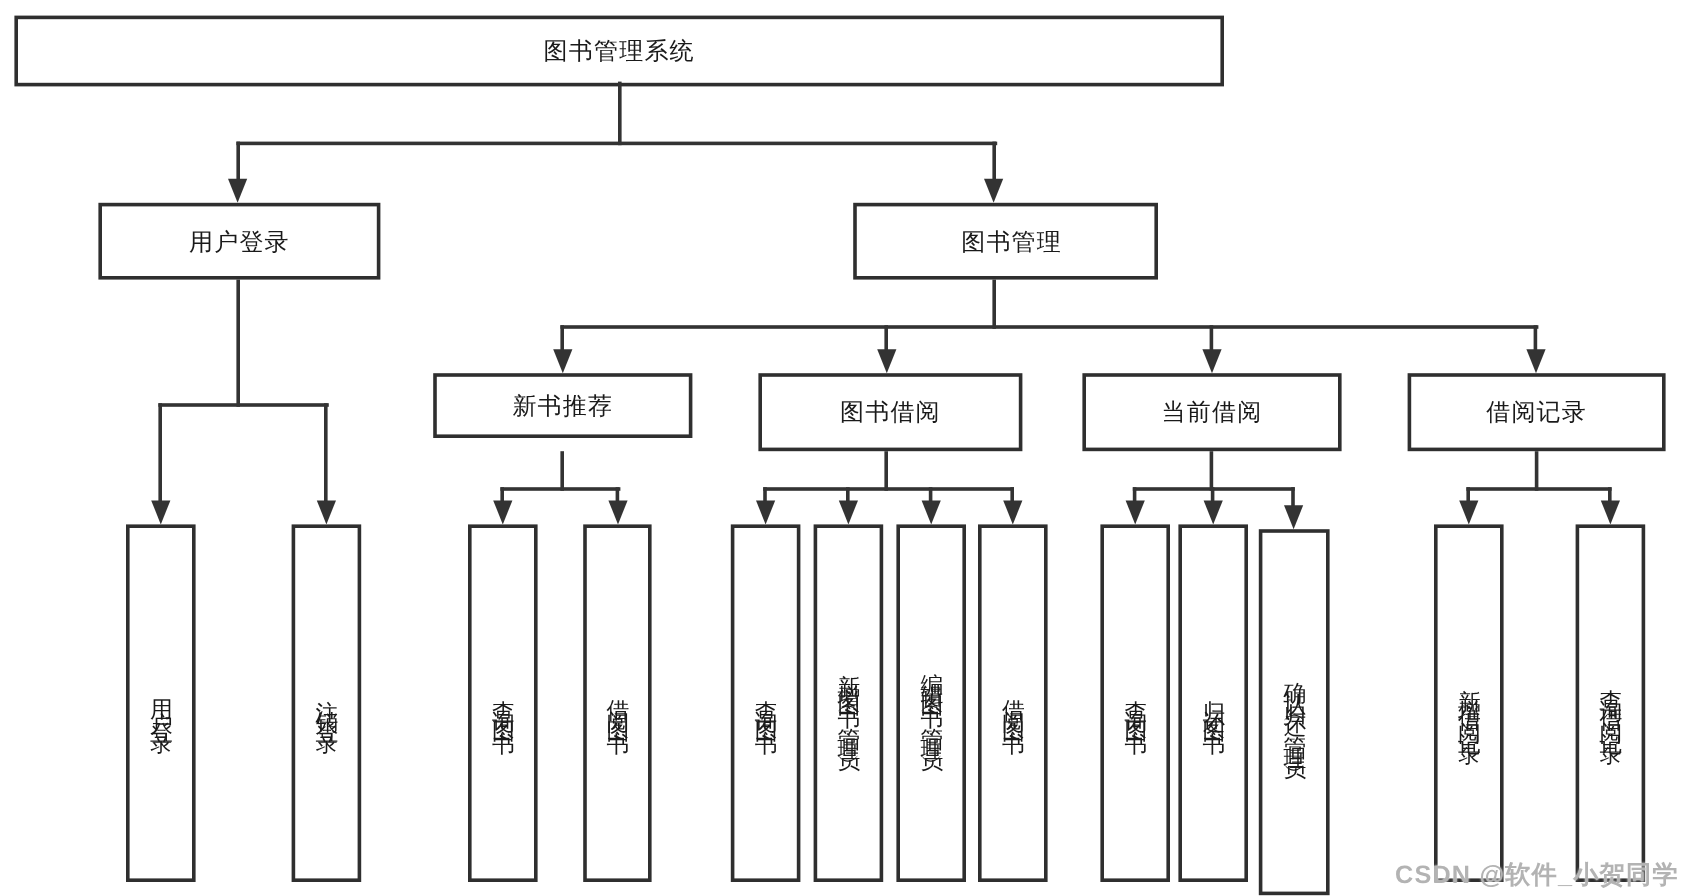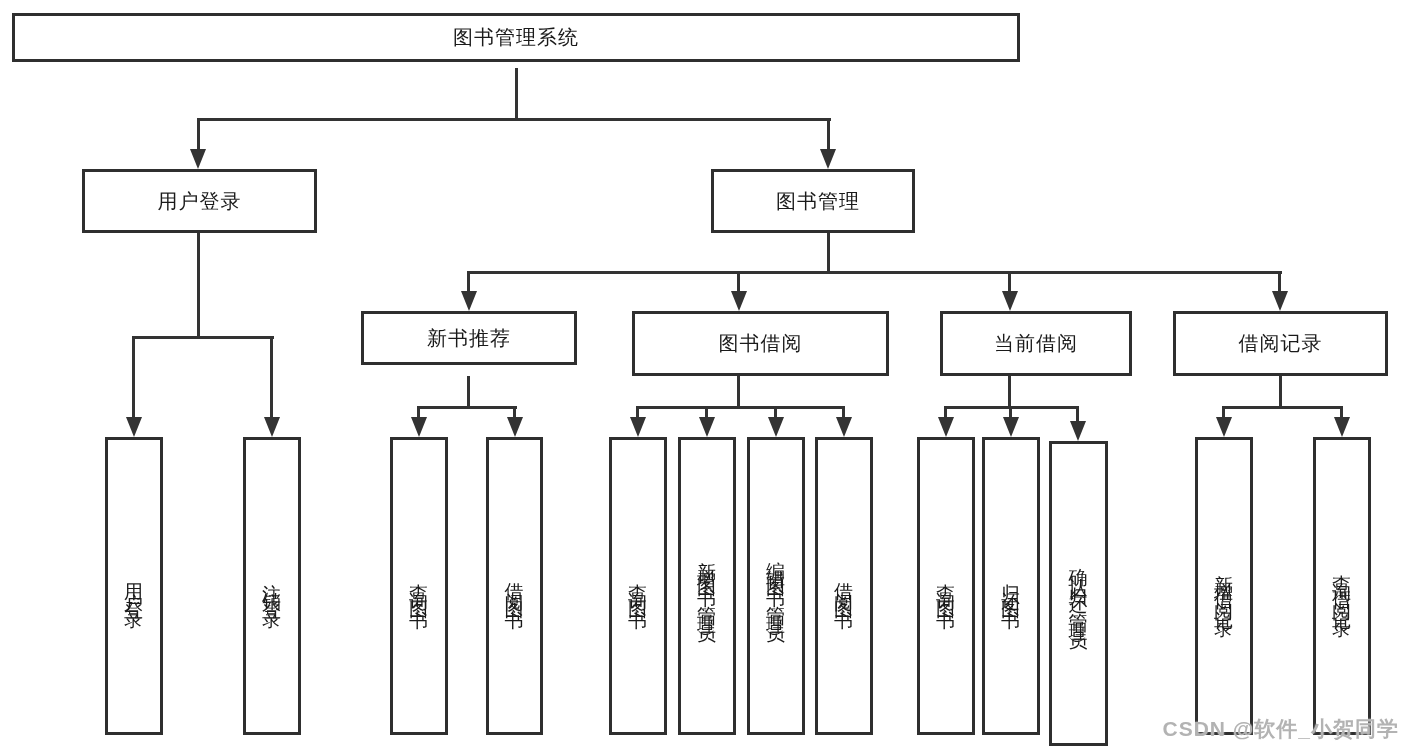--- a/index.html
+++ b/index.html
@@ -31,35 +31,35 @@
   .watermark{
     position:absolute; top:715px; right:6px; font-size:21px; color:var(--wm);
     letter-spacing:1px; text-shadow:0 0 2px #fff; z-index:5;font-weight:bold;
   }
 </style>
 </head>
 <body>
 
 <div class="canvas">
 
-  <div class="node" style="left:12px; top:13px; width:1008px; height:49px;">
+  <div class="node" style="left:12px; top:13px; width:1008px; height:59px;">
     <span>图书管理系统</span>
   </div>
 
   <div class="v" style="left:515px; top:68px; height:53px;"></div>
   <div class="h" style="left:197px; top:118px; width:634px;"></div>
   <div class="v" style="left:197px; top:118px; height:36px;"></div>
   <div class="a" style="left:190px; top:149px;"></div>
   <div class="v" style="left:827px; top:118px; height:36px;"></div>
   <div class="a" style="left:820px; top:149px;"></div>
 
   <div class="node" style="left:82px; top:169px; width:235px; height:64px;">
     <span>用户登录</span>
   </div>
-  <div class="node" style="left:711px; top:169px; width:204px; height:64px;padding-left:10px;">
+  <div class="node" style="left:711px; top:169px; width:254px; height:64px;padding-left:10px;">
     <span>图书管理</span>
   </div>
 
   <div class="v" style="left:197px; top:233px; height:106px;"></div>
   <div class="h" style="left:132px; top:336px; width:142px;"></div>
   <div class="v" style="left:132px; top:336px; height:84px;"></div>
   <div class="a" style="left:126px; top:417px;"></div>
   <div class="v" style="left:270px; top:336px; height:84px;"></div>
   <div class="a" style="left:264px; top:417px;"></div>
 
@@ -70,24 +70,24 @@
   <div class="v" style="left:737px;  top:271px; height:24px;"></div>
   <div class="a" style="left:731px;  top:291px;"></div>
   <div class="v" style="left:1008px; top:271px; height:24px;"></div>
   <div class="a" style="left:1002px; top:291px;"></div>
   <div class="v" style="left:1278px; top:271px; height:24px;"></div>
   <div class="a" style="left:1272px; top:291px;"></div>
 
   <div class="node" style="left:361px; top:311px; width:216px; height:54px;">
     <span>新书推荐</span>
   </div>
-  <div class="node" style="left:632px; top:311px; width:257px; height:65px;">
+  <div class="node" style="left:632px; top:311px; width:220px; height:65px;">
     <span>图书借阅</span>
   </div>
-  <div class="node" style="left:940px; top:311px; width:192px; height:65px;">
+  <div class="node" style="left:902px; top:311px; width:216px; height:65px;">
     <span>当前借阅</span>
   </div>
   <div class="node" style="left:1173px; top:311px; width:215px; height:65px;">
     <span>借阅记录</span>
   </div>
 
   <div class="v" style="left:467px;  top:376px; height:33px;"></div>
   <div class="v" style="left:737px;  top:376px; height:33px;"></div>
   <div class="v" style="left:1008px; top:376px; height:33px;"></div>
   <div class="v" style="left:1279px; top:376px; height:33px;"></div>

